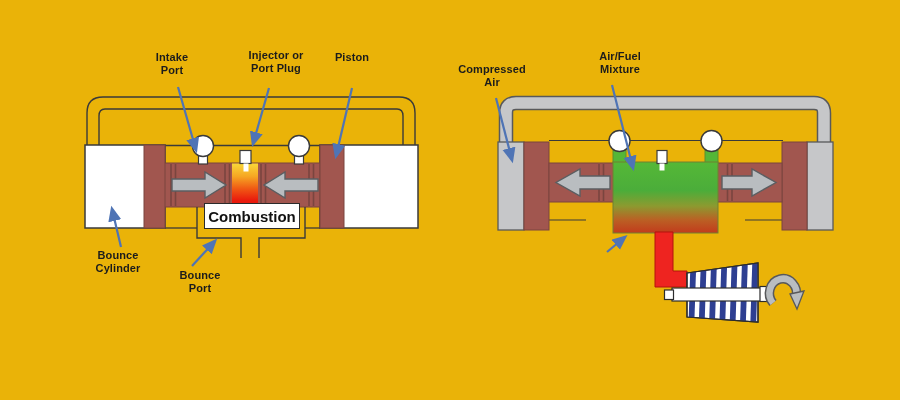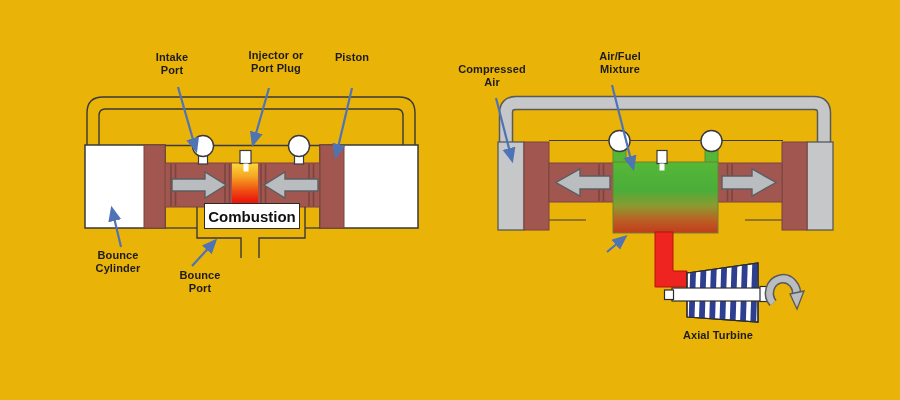--- a/index.html
+++ b/index.html
@@ -197,15 +197,14 @@
 <div class="phasebox" id="combustion-box">Combustion</div>
 <div class="lbl" id="lbl-bounce">Bounce
 Cylinder</div>
 <div class="lbl" id="lbl-exhaustport">Bounce
 Port</div>
 
 <div class="lbl" id="lbl-compressed">Compressed
 Air</div>
 <div class="lbl" id="lbl-airfuel">Air/Fuel
 Mixture</div>
-<div class="lbl" id="lbl-axialturbine">Axial Turbine</div>
 
 </div>
 
 </body></html>

